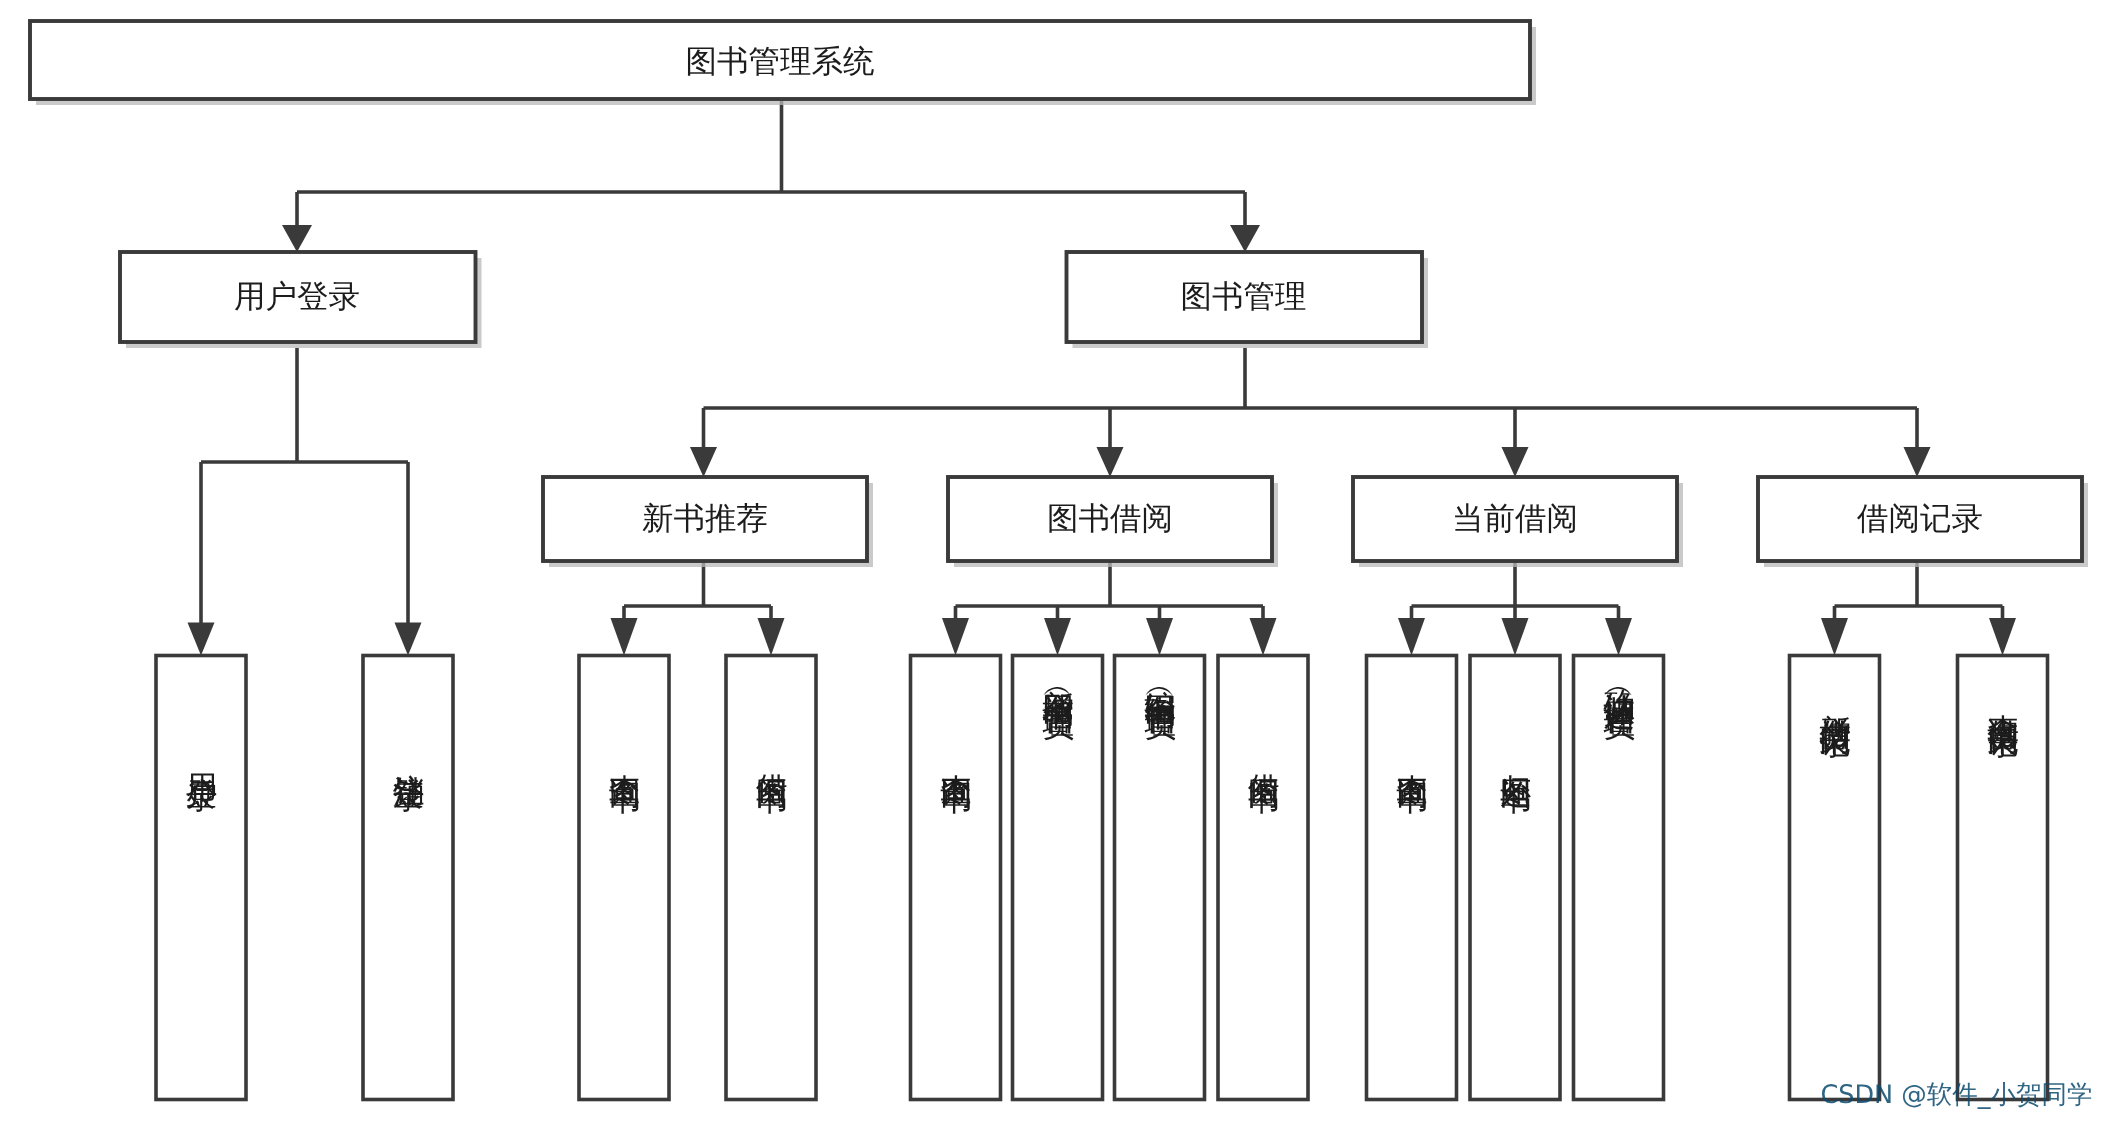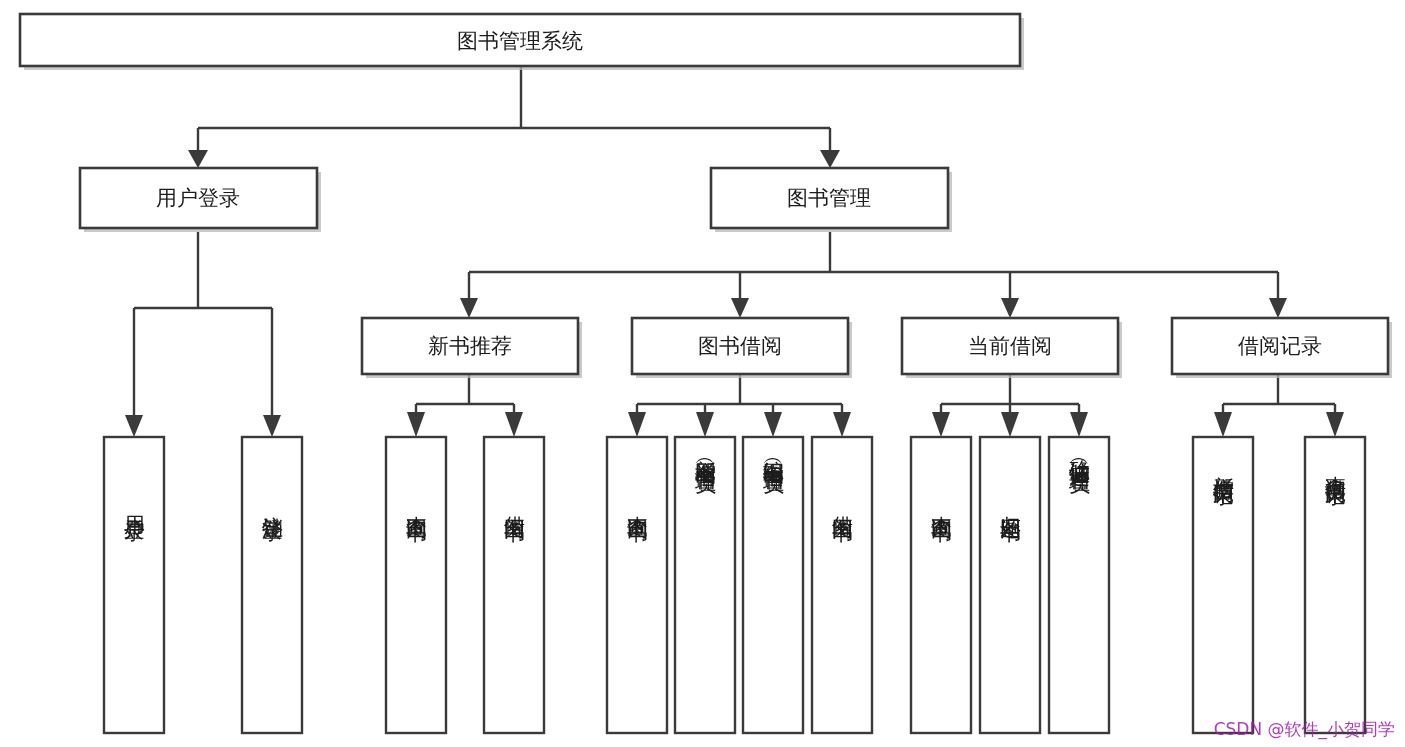--- a/index.html
+++ b/index.html
@@ -77,21 +77,21 @@
     letter-spacing: 2px;
     white-space: nowrap;
     text-align: left;
   }
   .watermark {
     position: absolute;
     right: 10px;
     bottom: 6px;
     font-family: "DejaVu Sans", "Liberation Sans", sans-serif;
     font-size: 17px;
-    color: #a21caf;
+    color: #0c4a6e;
     opacity: 0.85;
     white-space: nowrap;
     pointer-events: none;
   }
 </style>
 </head>
 <body>
 
 <div id="diagram-root">
 

